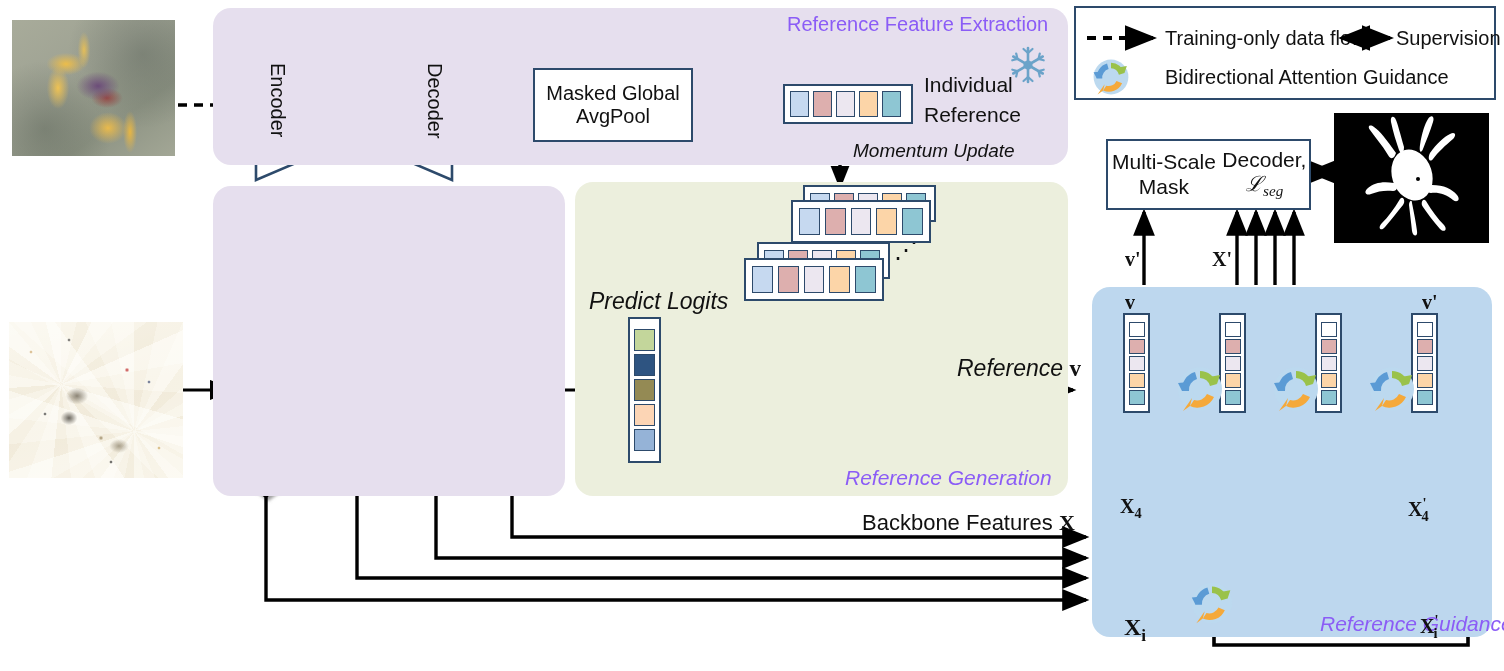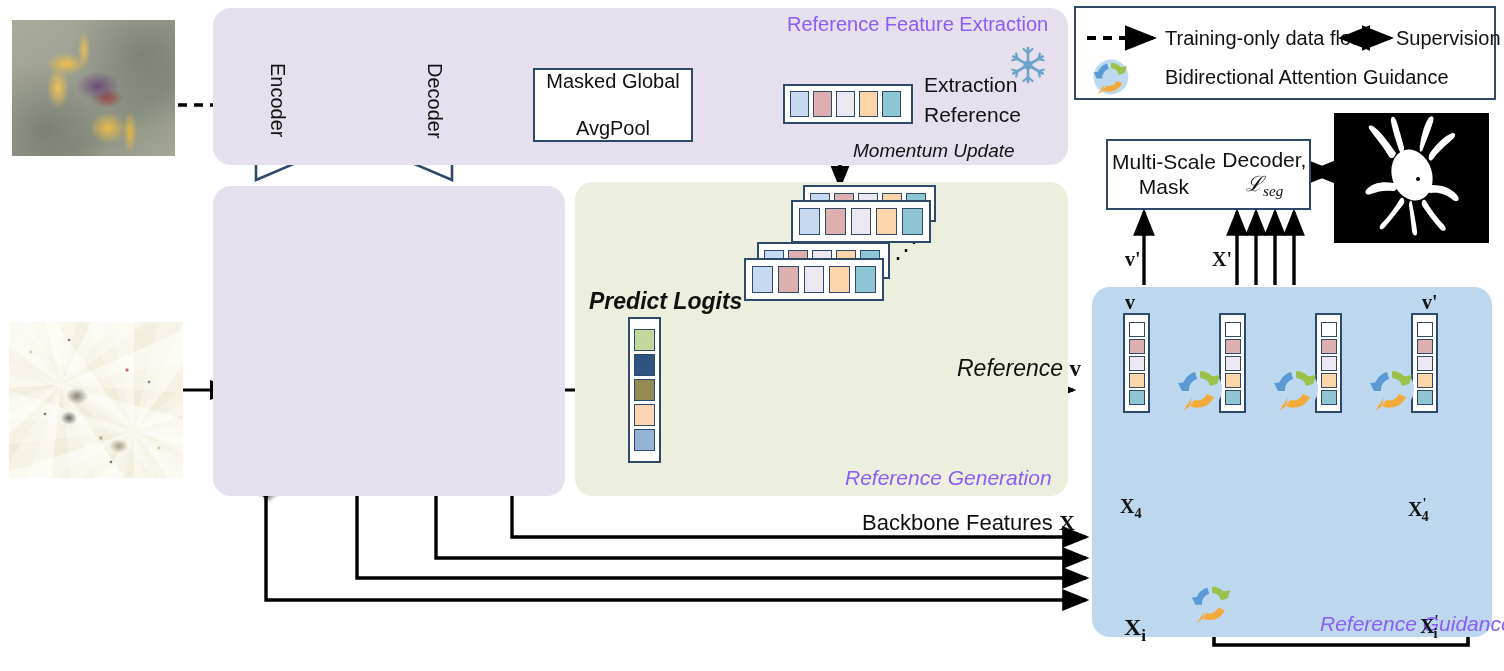--- a/index.html
+++ b/index.html
@@ -7,21 +7,21 @@
        font-family:"Liberation Sans","DejaVu Sans",sans-serif;color:#000;}
   #stage{position:absolute;left:0;top:0;width:1504px;height:671px;}
   .abs{position:absolute;}
   .panel{position:absolute;border-radius:18px;}
   .panel-purple{background:#e6dfee;}
   .panel-green{background:#ecefdd;}
   .panel-blue{background:#bdd7ee;}
   .ptitle{position:absolute;font-size:19px;color:#8b5cf6;white-space:nowrap;}
   .ptitle-it{font-style:italic;}
   .boxnode{position:absolute;background:#ffffff;border:2px solid #2d4a6b;
-           display:flex;align-items:center;justify-content:space-between;text-align:center;
+           display:flex;align-items:center;justify-content:center;text-align:center;
            font-size:20px;line-height:1.15;color:#111;box-sizing:border-box;}
   .vlabel{position:absolute;writing-mode:vertical-rl;text-orientation:mixed;
           font-size:20px;color:#111;white-space:nowrap;}
   .photo{position:absolute;overflow:hidden;}
   .chipbar{position:absolute;background:#ffffff;border:2px solid #2d4a6b;
            display:flex;align-items:center;box-sizing:border-box;}
   .chip{border:1.5px solid #2d4a6b;box-sizing:border-box;}
   .chipbar-v{position:absolute;background:#ffffff;border:2px solid #2d4a6b;
              display:flex;flex-direction:column;align-items:center;justify-content:center;
              box-sizing:border-box;}
@@ -237,21 +237,21 @@
     <span>AvgPool</span>
   </div>
 
   <div class="chipbar" style="left:783px;top:84px;width:130px;height:40px;padding:4px 5px;gap:4px;">
     <div class="chip" style="width:19px;height:26px;background:#c6d9f0;"></div>
     <div class="chip" style="width:19px;height:26px;background:#ddafae;"></div>
     <div class="chip" style="width:19px;height:26px;background:#ece7f0;"></div>
     <div class="chip" style="width:19px;height:26px;background:#fcd5a8;"></div>
     <div class="chip" style="width:19px;height:26px;background:#8ec6d3;"></div>
   </div>
-  <div class="txt" style="left:924px;top:73px;font-size:21px;">Extraction</div>
+  <div class="txt" style="left:924px;top:73px;font-size:21px;">Individual</div>
   <div class="txt" style="left:924px;top:103px;font-size:21px;">Reference</div>
 
   <div class="abs" style="left:1008px;top:45px;width:40px;height:40px;">
     <svg width="40" height="40" viewBox="0 0 40 40">
       <g stroke="#6ba3c9" stroke-width="2.6" stroke-linecap="round" fill="none">
         <line x1="20" y1="3" x2="20" y2="37"></line>
         <line x1="5.3" y1="11.5" x2="34.7" y2="28.5"></line>
         <line x1="5.3" y1="28.5" x2="34.7" y2="11.5"></line>
         <g stroke-width="2.2">
           <line x1="20" y1="8" x2="15.5" y2="4"></line>
@@ -298,21 +298,21 @@
   </div>
   <div class="chipbar" style="left:744px;top:258px;width:140px;height:43px;padding:5px 6px;gap:5px;z-index:2;">
     <div class="chip" style="width:21px;height:27px;background:#c6d9f0;"></div>
     <div class="chip" style="width:21px;height:27px;background:#ddafae;"></div>
     <div class="chip" style="width:21px;height:27px;background:#ece7f0;"></div>
     <div class="chip" style="width:21px;height:27px;background:#fcd5a8;"></div>
     <div class="chip" style="width:21px;height:27px;background:#8ec6d3;"></div>
   </div>
   <div class="txt" style="left:894px;top:236px;font-size:24px;">⋰</div>
 
-  <div class="txt txt-it" style="left:589px;top:288px;font-size:23px;font-weight:bold;">Predict Logits</div>
+  <div class="txt txt-it" style="left:589px;top:288px;font-size:23px;">Predict Logits</div>
   <div class="chipbar-v" style="left:628px;top:317px;width:33px;height:146px;padding:5px 0;gap:3px;">
     <div class="chip" style="width:21px;height:22px;background:#c3d69b;"></div>
     <div class="chip" style="width:21px;height:22px;background:#2e5481;"></div>
     <div class="chip" style="width:21px;height:22px;background:#948a54;"></div>
     <div class="chip" style="width:21px;height:22px;background:#fcd5b5;"></div>
     <div class="chip" style="width:21px;height:22px;background:#95b3d7;"></div>
   </div>
 
 
   <div class="txt txt-it" style="left:957px;top:355px;font-size:23px;">

